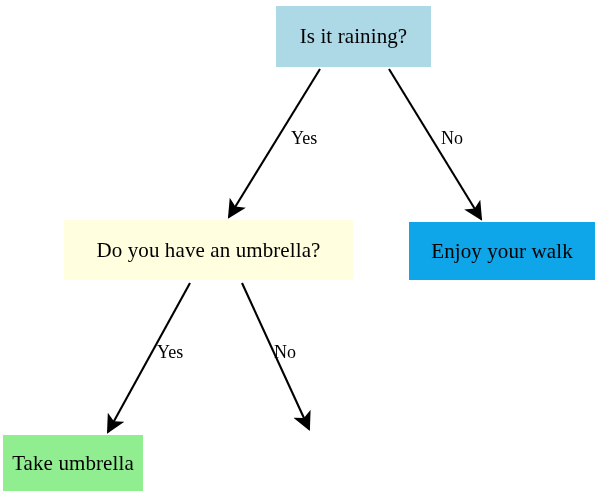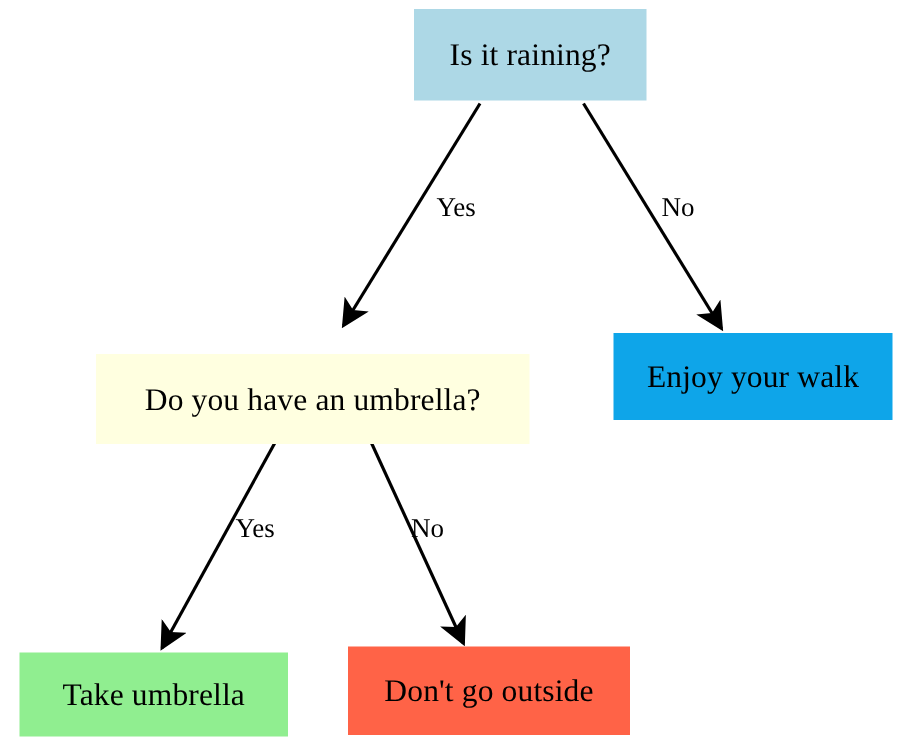--- a/index.html
+++ b/index.html
@@ -46,21 +46,21 @@
     color: #000000;
     font-size: 18px;
     line-height: 1;
     white-space: nowrap;
   }
 
   
   #node-root        { left: 276px; top: 6px;   width: 155px; height: 61px;  background: #ADD8E6; }
   #node-umbrella-q  { left: 64px;  top: 220px; width: 289px; height: 60px;  background: #FFFFE0; }
   #node-walk        { left: 409px; top: 222px; width: 186px; height: 58px;  background: #90EE90; }
-  #node-take        { left: 13px;   top: 435px; width: 179px; height: 56px;  background: #90EE90; }
+  #node-take        { left: 3px;   top: 435px; width: 140px; height: 56px;  background: #90EE90; }
   #node-dont-go     { left: 232px; top: 431px; width: 188px; height: 59px;  background: #FF6347; }
 
   
   #label-yes-rain   { left: 291px; top: 129px; }
   #label-no-rain    { left: 441px; top: 129px; }
   #label-yes-umb    { left: 157px; top: 343px; }
   #label-no-umb     { left: 274px; top: 343px; }
 </style>
 </head>
 <body>
@@ -80,35 +80,32 @@
 
     <line x1="190" y1="283" x2="108" y2="432" stroke="#000000" stroke-width="2.1" marker-end="url(#arrowhead)"></line>
 
     <line x1="242" y1="283" x2="309" y2="429" stroke="#000000" stroke-width="2.1" marker-end="url(#arrowhead)"></line>
   </svg>
 
   <div class="node" id="node-root" style="background: rgb(173, 216, 230); text-align: center;">
     <span>Is it raining?</span>
   </div>
 
-  <div class="node" id="node-umbrella-q" style="background: rgb(255, 255, 224); margin-top: 16px;">
+  <div class="node" id="node-umbrella-q" style="background: rgb(255, 255, 224);">
     <span>Do you have an umbrella?</span>
   </div>
 
   <div class="node" id="node-walk" style="background: #0ea5e9;">
     <span>Enjoy your walk</span>
   </div>
 
   <div class="node" id="node-take" style="background: rgb(144, 238, 144);">
     <span>Take umbrella</span>
   </div>
 
-  <div class="node" id="node-dont-go" style="background: rgb(255, 99, 71);">
-    <span>Don't go outside</span>
-  </div>
 
   <div class="edge-label" id="label-yes-rain">Yes</div>
 
   <div class="edge-label" id="label-no-rain">No</div>
 
   <div class="edge-label" id="label-yes-umb">Yes</div>
 
   <div class="edge-label" id="label-no-umb">No</div>
 
 </div>

